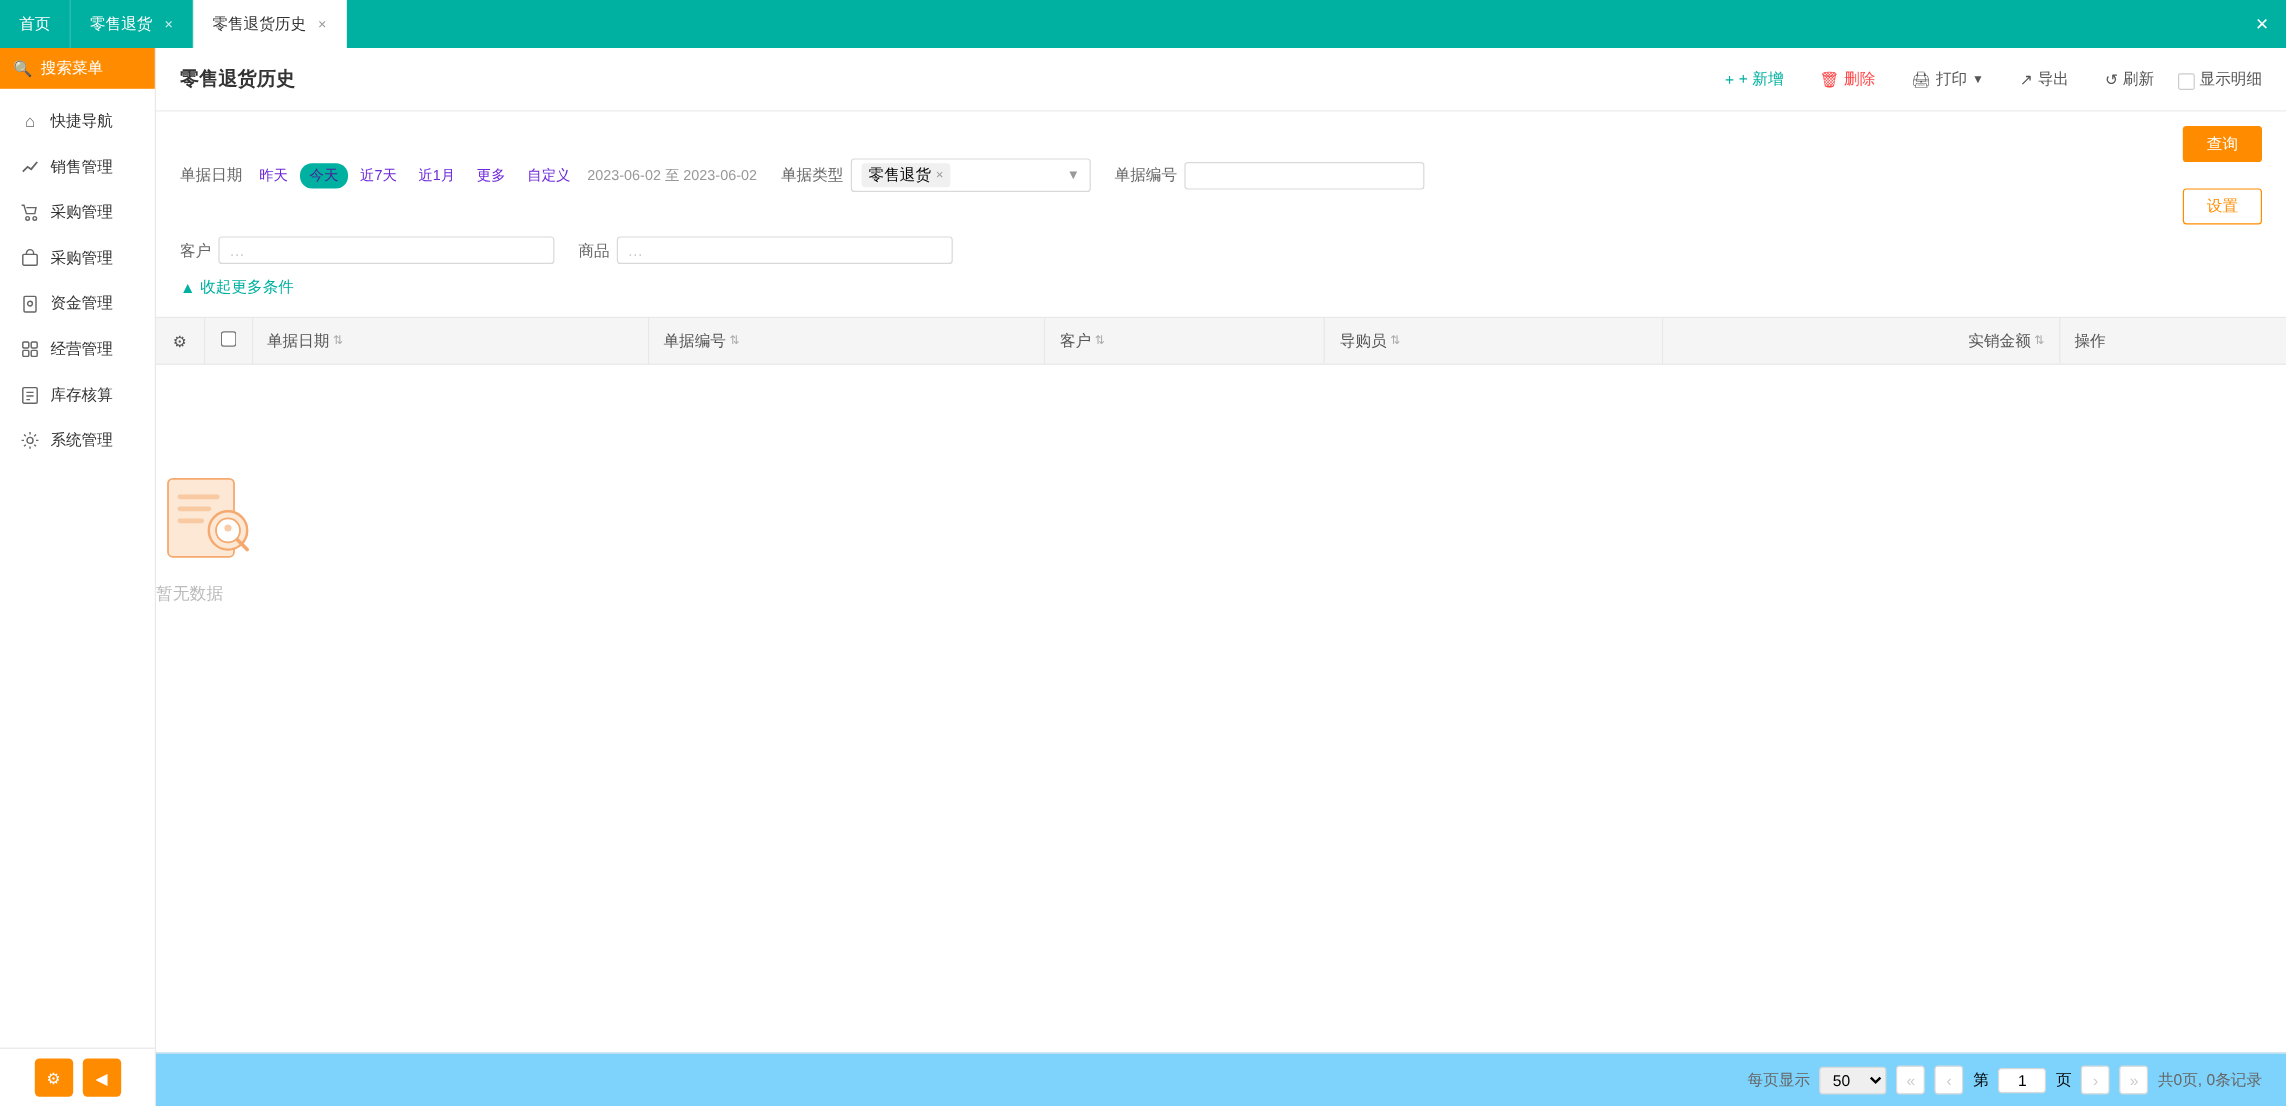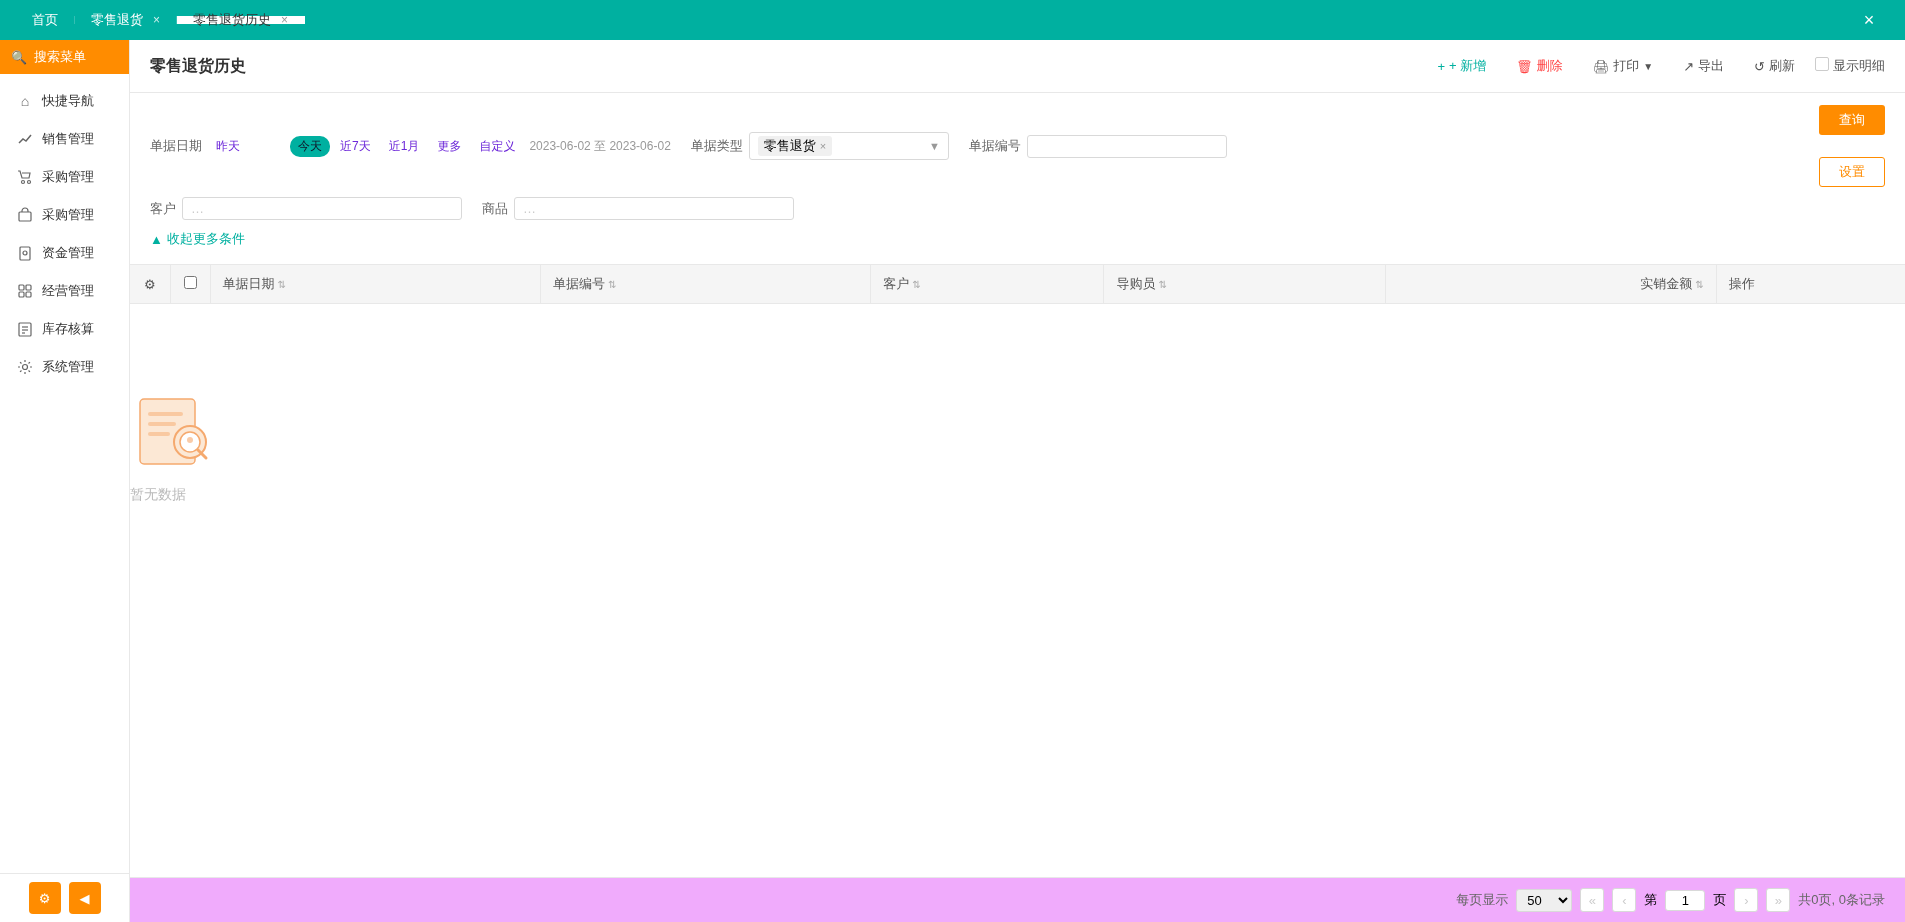--- a/index.html
+++ b/index.html
@@ -4,21 +4,21 @@
   <style>
     * { box-sizing: border-box; margin: 0; padding: 0; font-family: 'Microsoft YaHei', sans-serif; font-size: 13px; }
     body { display: flex; flex-direction: column; height: 922px; overflow: hidden; background: #f0f2f5; }
 
     
     .top-bar {
       background: #00b0a0;
       height: 40px;
       display: flex;
       align-items: center;
-      padding: 16px;
+      padding: 0;
       flex-shrink: 0;
     }
     .top-bar-tabs {
       display: flex;
       align-items: stretch;
       height: 100%;
       flex: 1;
     }
     .tab-item {
       display: flex;
@@ -157,21 +157,21 @@
       background: transparent;
       cursor: pointer;
       color: #555;
       font-size: 13px;
       border-radius: 3px;
     }
     .btn-new { color: #00b0a0; }
     .btn-delete { color: #ff4444; }
     .display-detail {
       display: flex;
-      align-items: flex-start;
+      align-items: flex-end;
       gap: 4px;
       font-size: 13px;
       color: #555;
     }
     .checkbox-display {
       width: 14px;
       height: 14px;
       border: 1px solid #ccc;
       border-radius: 2px;
     }
@@ -209,23 +209,22 @@
       padding: 2px 8px;
       border: none;
       background: transparent;
       cursor: pointer;
       color: #6d28d9;
       font-size: 12px;
       border-radius: 3px;
     }
     .date-btn.active {
       background: #00b0a0;
-      color: #0f172a;
+      color: #4c1d95;
       border-radius: 10px;
-      margin-left: 40px;
     }
     .date-range {
       color: #999;
       font-size: 12px;
     }
     .filter-select {
       display: flex;
       align-items: center;
       border: 1px solid #d9d9d9;
       border-radius: 3px;
@@ -318,21 +317,21 @@
     }
     .empty-icon {
       width: 90px;
       height: 90px;
       margin-bottom: 12px;
     }
     .empty-text { font-size: 14px; color: #bbb; }
 
     
     .pagination {
-      background: #f0abfc;
+      background: #7dd3fc;
       border-top: 1px solid #e8e8e8;
       padding: 10px 20px;
       display: flex;
       align-items: center;
       justify-content: flex-end;
       gap: 8px;
       flex-shrink: 0;
     }
     .page-size-label { color: #666; }
     .page-size-select {

